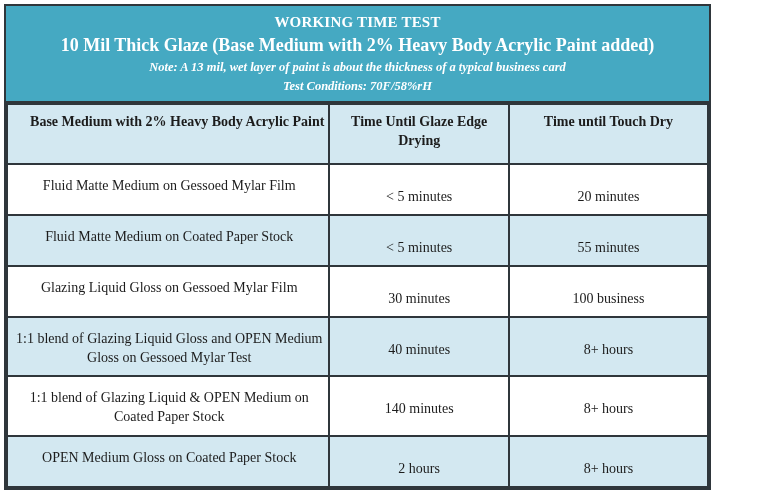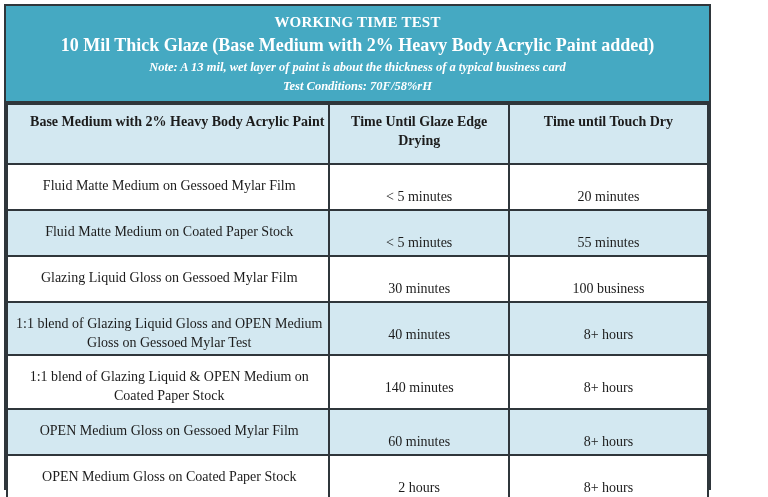--- a/index.html
+++ b/index.html
@@ -106,25 +106,20 @@
           <td class="cell-medium">1:1 blend of Glazing Liquid Gloss and OPEN Medium Gloss on Gessoed Mylar Test</td>
           <td class="cell-value">40 minutes</td>
           <td class="cell-value">8+ hours</td>
         </tr>
         <tr>
           <td class="cell-medium">1:1 blend of Glazing Liquid &amp; OPEN Medium on Coated Paper Stock</td>
           <td class="cell-value">140 minutes</td>
           <td class="cell-value">8+ hours</td>
         </tr>
         <tr>
-          <td class="cell-medium">OPEN Medium Gloss on Gessoed Mylar Film</td>
-          <td class="cell-value">60 minutes</td>
-          <td class="cell-value">8+ hours</td>
-        </tr>
-        <tr>
           <td class="cell-medium">OPEN Medium Gloss on Coated Paper Stock</td>
           <td class="cell-value">2 hours</td>
           <td class="cell-value">8+ hours</td>
         </tr>
       </tbody>
     </table>
 
   </div>
 </div>
 

